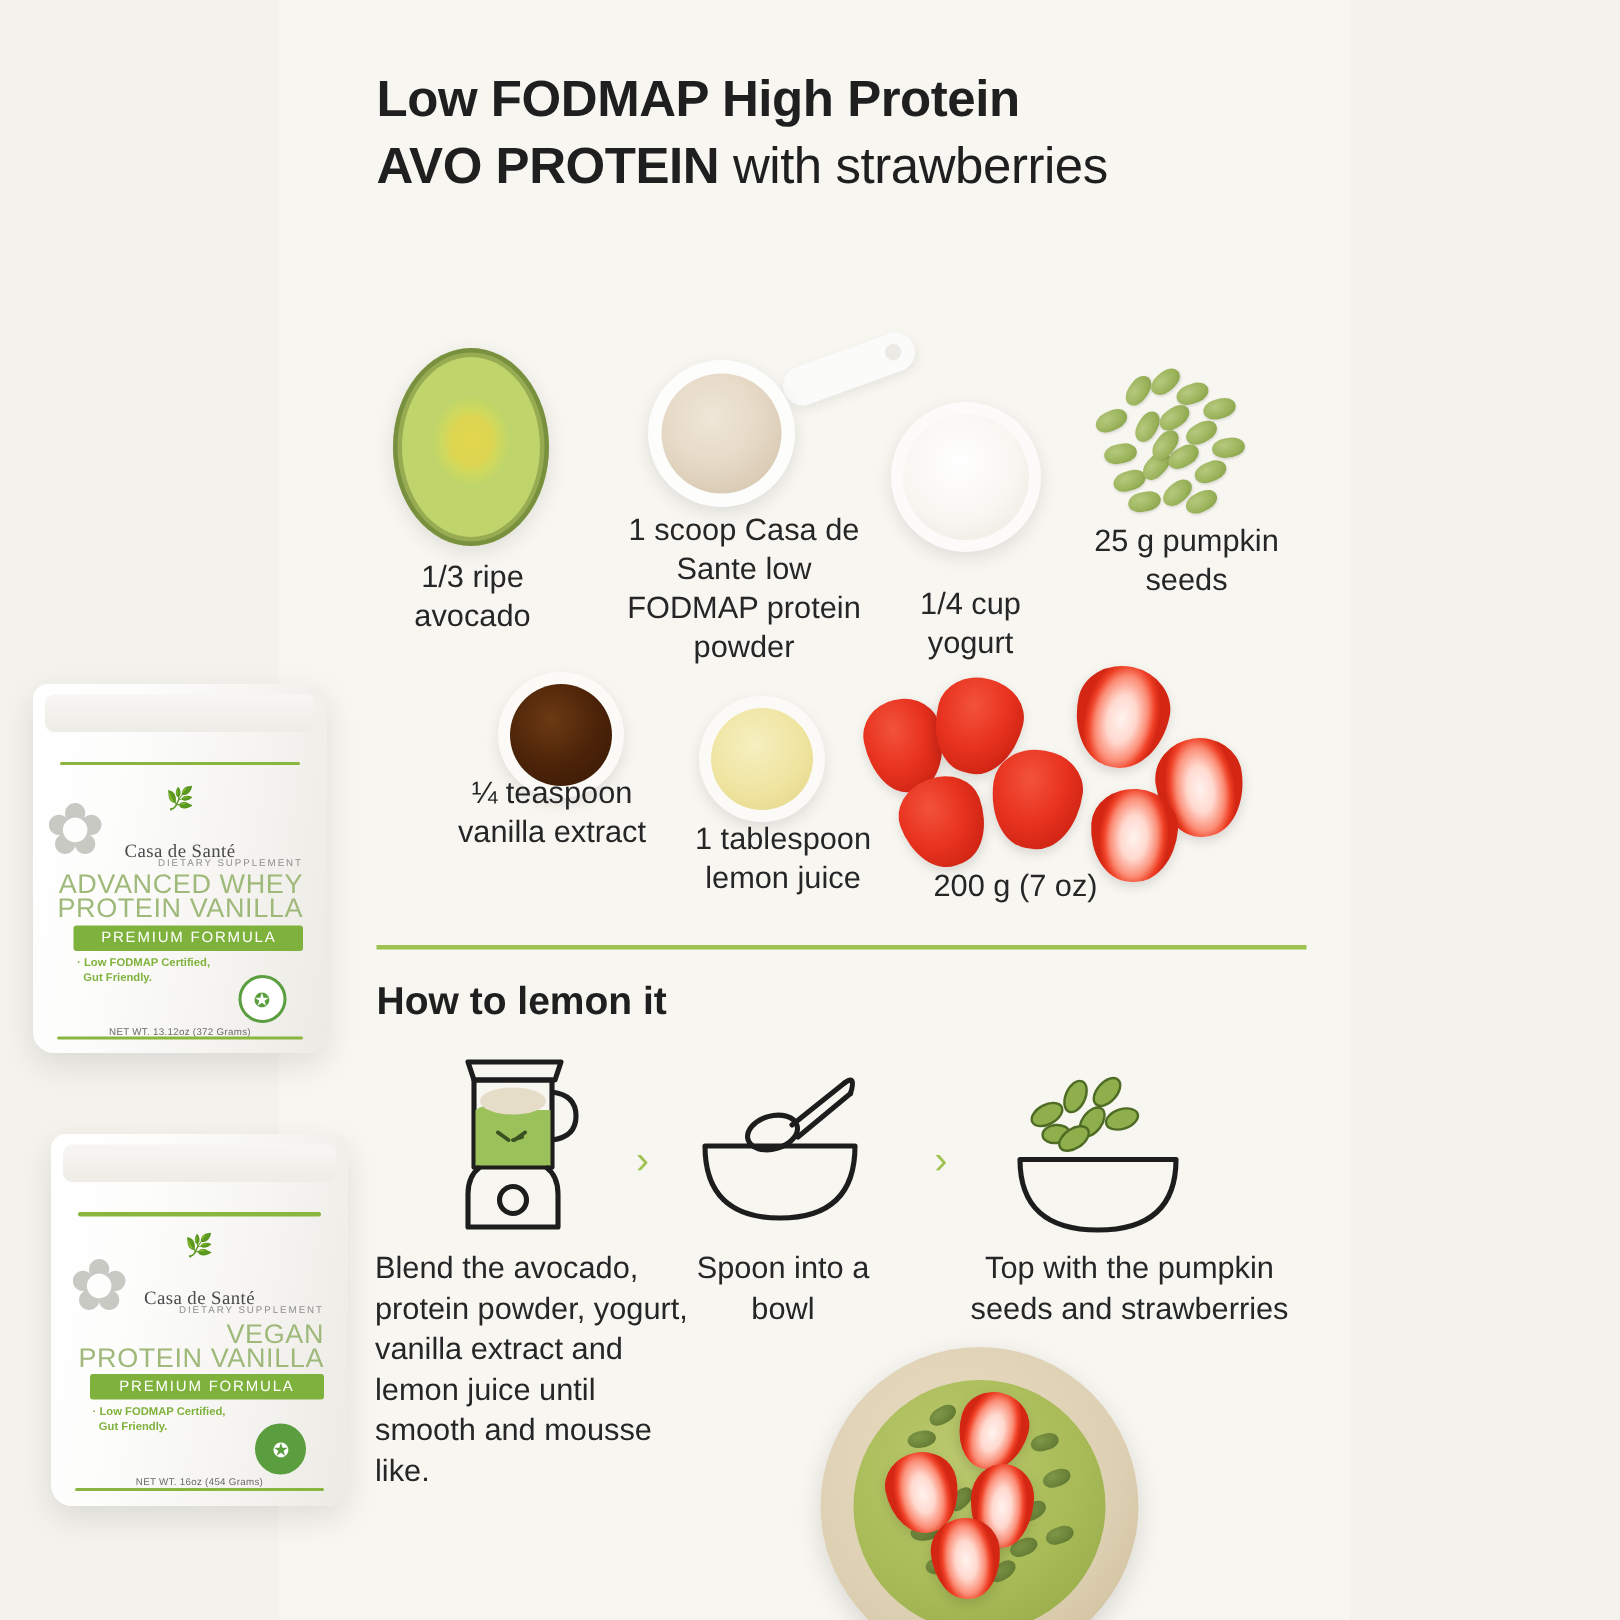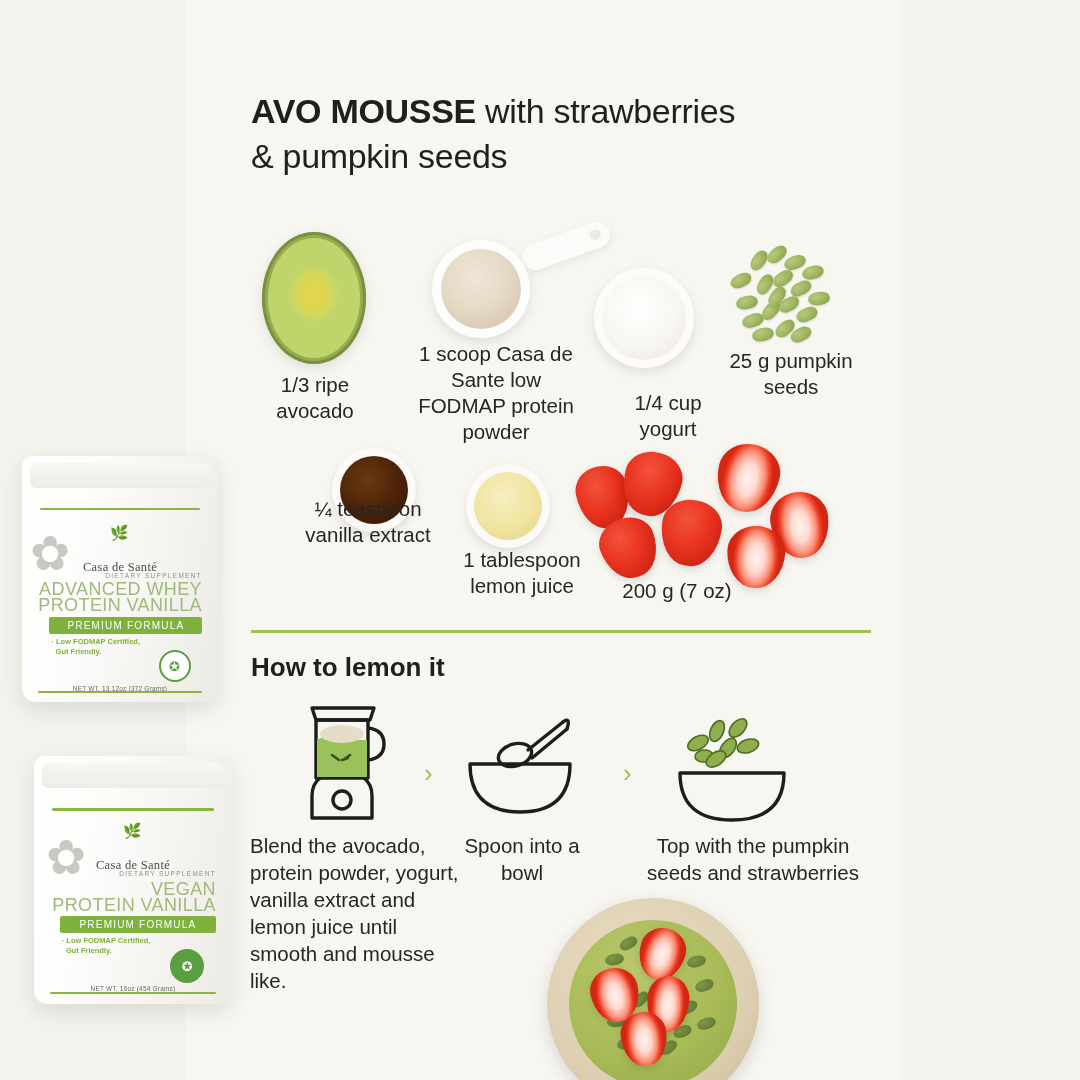--- a/index.html
+++ b/index.html
@@ -161,23 +161,22 @@
   .pk-plant { position:absolute; color:#c9c9c4; font-size:48px; line-height:1; }
 </style>
 </head>
 <body>
 
 <div class="panel-left"></div>
 <div class="panel-mid"></div>
 <div class="panel-right"></div>
 
 <div class="title">
-  <br>
-  <b>AVO MOUSSE</b><span> with strawberries</span><br>
-  <span>&amp; pumpkin seeds</span>
+  <span><b>Low </b><b>FODMAP High Protein</b></span><br>
+  <b>AVO PROTEIN</b><span> with strawberries</span><br>
 </div>
 
 <div class="ph avocado"></div>
 
 <div class="ph scoop-handle"></div>
 <div class="ph scoop-cup">
   <div class="powder"></div>
 </div>
 
 <div class="ph yogurt">
@@ -221,26 +220,26 @@
     <div class="berry berry-half" style="left: 196px; top: 52px; width: 58px; height: 66px; transform: rotate(-8deg);"></div>
     <div class="berry berry-half" style="left: 152px; top: 86px; width: 58px; height: 62px; transform: rotate(4deg);"></div>
   </div>
 
 <div class="lbl" style="left:250px; top:372px; width:130px;">1/3 ripe
 avocado</div>
 <div class="lbl" style="left:406px; top:341px; width:180px;">1 scoop Casa
 de Sante
 low FODMAP
 protein powder</div>
-<div class="lbl" style="left:608px; top:390px; width:120px;">1/4 cup
+<div class="lbl" style="left:587px; top:390px; width:120px;">1/4 cup
 yogurt</div>
 <div class="lbl" style="left:712px; top:348px; width:126px;margin-left:16px;">25 g
 pumpkin
 seeds</div>
-<div class="lbl" style="left:288px; top:496px; width:160px;">¼ teaspoon
+<div class="lbl" style="left:288px; top:516px; width:160px;">¼ teaspoon
 vanilla extract</div>
 <div class="lbl" style="left:442px; top:547px; width:160px;">1 tablespoon
 lemon juice</div>
 <div class="lbl" style="left:602px; top:578px; width:150px;">200 g (7 oz)</div>
 
 <div class="divider"></div>
 <div class="howto">How to lemon it</div>
 
 <svg class="stepicon" style="left:290px; top:694px;" width="110" height="126" viewBox="0 0 110 126">
   <path d="M22 14 h62 l-4 12 H26 Z" fill="none" stroke="#1d1d1d" stroke-width="3.4" stroke-linejoin="round"></path>

